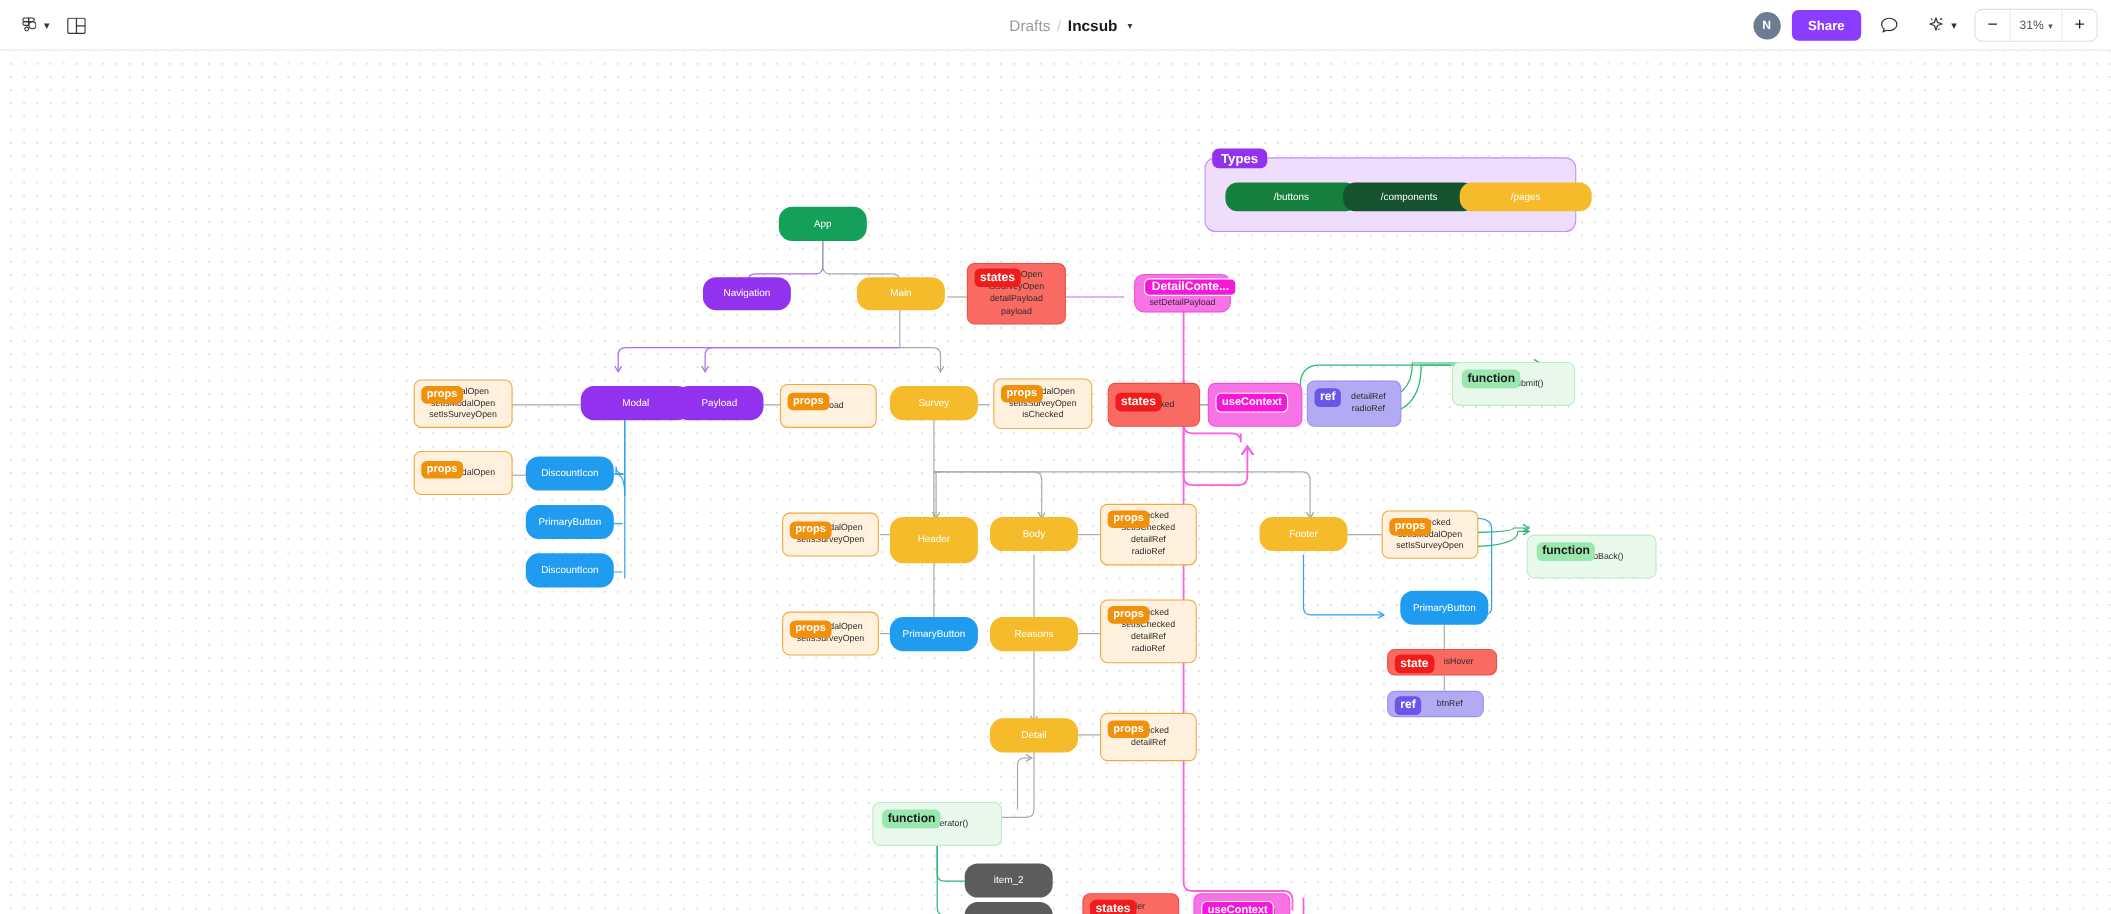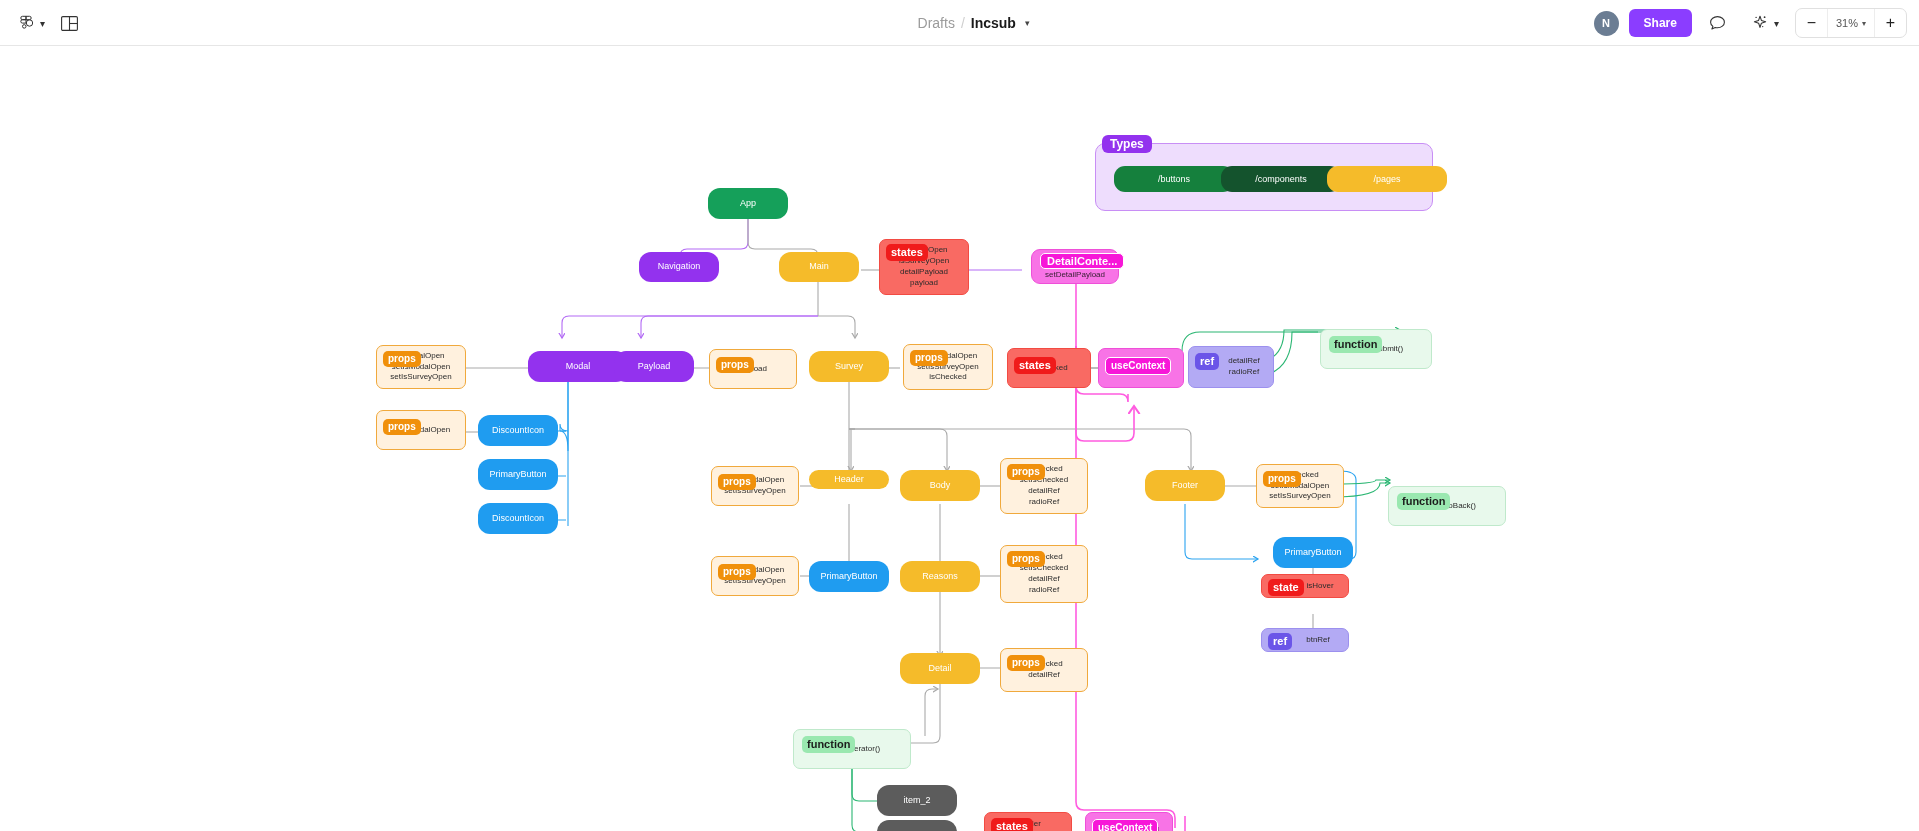--- a/index.html
+++ b/index.html
@@ -323,21 +323,21 @@
   <div class="node n-purple" style="left:614px;  top:305px; width:80px; height:31px;">Payload</div>
 
   <div class="node n-yellow" style="left:809px;  top:305px; width:80px; height:31px;">Survey</div>
 
   <div class="node n-blue" style="left:478px;  top:369px; width:80px; height:31px;">DiscountIcon</div>
 
   <div class="node n-blue" style="left:478px;  top:413px; width:80px; height:31px;">PrimaryButton</div>
 
   <div class="node n-blue" style="left:478px;  top:457px; width:80px; height:31px;">DiscountIcon</div>
 
-  <div class="node n-yellow" style="left:809px;  top:424px; width:80px; height:19px;">Header</div>
+  <div class="node n-yellow" style="left:809px;  top:424px; width:80px; height:42px;">Header</div>
 
   <div class="node n-yellow" style="left:900px;  top:424px; width:80px; height:31px;">Body</div>
 
   <div class="node n-yellow" style="left:1145px; top:424px; width:80px; height:31px;">Footer</div>
 
   <div class="node n-blue" style="left:809px;  top:515px; width:80px; height:31px;">PrimaryButton</div>
 
   <div class="node n-yellow" style="left:900px;  top:515px; width:80px; height:31px;">Reasons</div>
 
   <div class="node n-blue" style="left:1273px; top:491px; width:80px; height:31px;">PrimaryButton</div>
@@ -477,21 +477,21 @@
   </div>
 
   <div class="abox props" style="left:1000px; top:602px; width:88px; height:44px;">
     <div class="badge b-props" style="top:6px;">props</div>
     <div class="rows">
       <span>isChecked</span>
       <span>detailRef</span>
     </div>
   </div>
 
-  <div class="abox states" style="left:1261px; top:528px; width:88px; height:24px;">
+  <div class="abox states" style="left:1261px; top:544px; width:100px; height:24px;">
     <div class="badge b-state" style="top:4px;">state</div>
     <div class="rows" style="padding-left:30px;">
       <span>isHover</span>
     </div>
   </div>
 
   <div class="abox refb" style="left:1261px; top:582px; width:88px; height:24px;">
     <div class="badge b-ref" style="top:4px;">ref</div>
     <div class="rows" style="padding-left:26px;">
       <span>btnRef</span>

